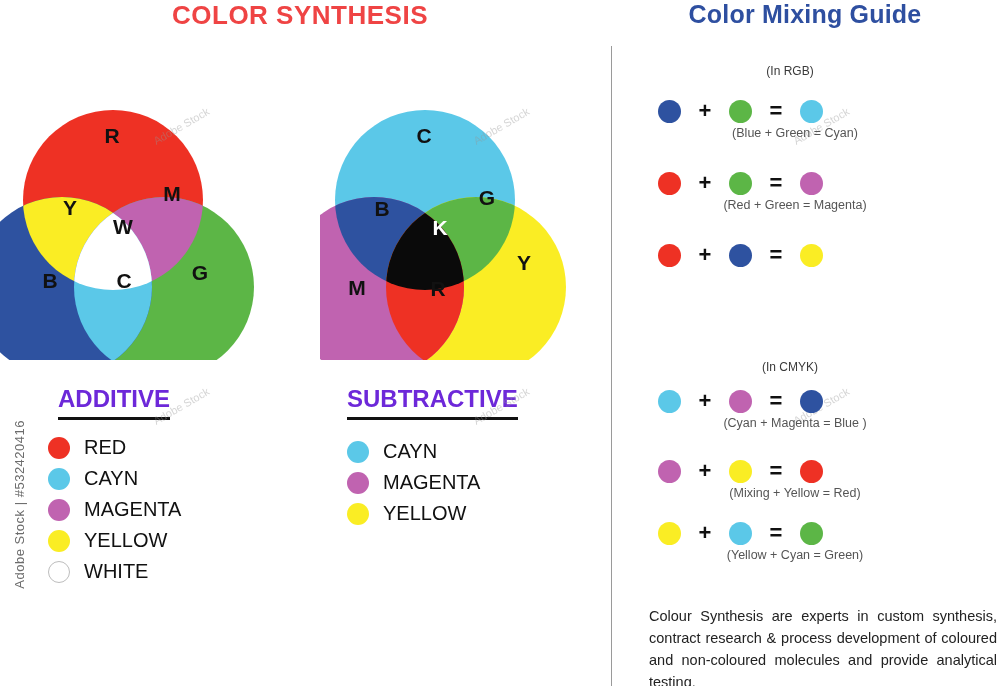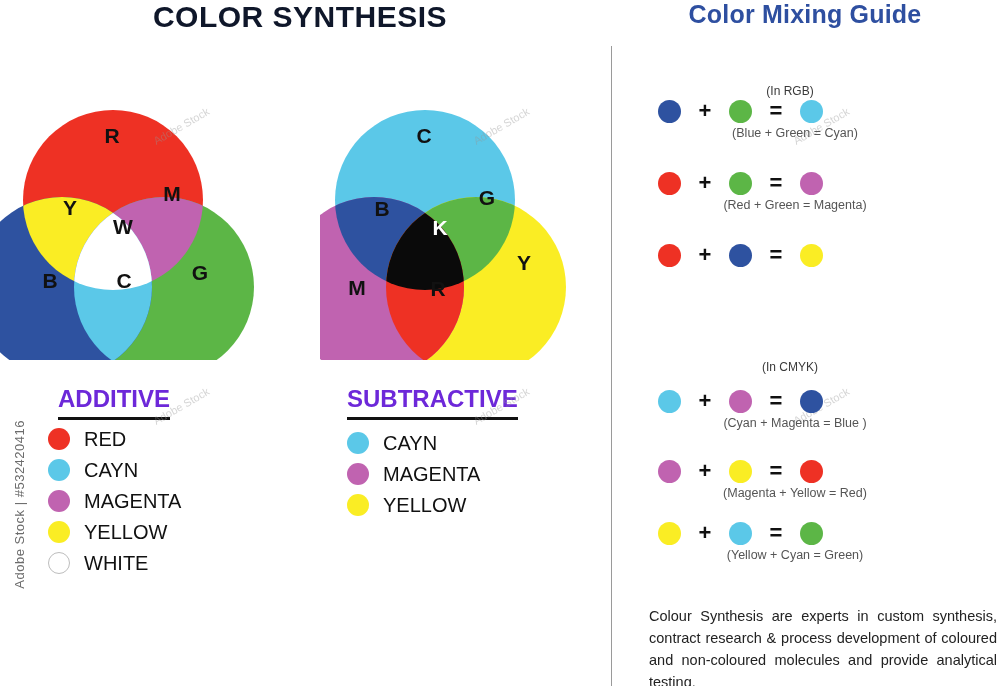--- a/index.html
+++ b/index.html
@@ -16,23 +16,23 @@
     color: #1a1a1a;
   }
 
   
   #title-left {
     position: absolute;
     left: 0;
     top: 0;
     width: 600px;
     text-align: center;
-    font-size: 30px;
-    font-weight: bold;
-    color: #0f172a;
+    font-size: 26px;
+    font-weight: bold;
+    color: #ef4444;
     letter-spacing: 0.5px;
   }
   #title-right {
     position: absolute;
     left: 610px;
     top: 0;
     width: 390px;
     text-align: center;
     font-size: 25px;
     font-weight: bold;
@@ -63,21 +63,21 @@
     padding-bottom: 4px;
   }
   .legend-list {
     position: absolute;
     list-style: none;
     margin: 0;
     padding: 0;
   }
   .legend-item {
     display: flex;
-    align-items: flex-start;
+    align-items: flex-end;
     height: 31px;
   }
   .legend-swatch {
     width: 22px;
     height: 22px;
     border-radius: 50%;
     flex: 0 0 auto;
   }
   .legend-text {
     margin-left: 14px;
@@ -299,21 +299,21 @@
 <div id="watermark-id">Adobe Stock | #532420416</div>
 <div class="stock-mark" style="left:150px; top:120px;">Adobe Stock</div>
 <div class="stock-mark" style="left:470px; top:120px;">Adobe Stock</div>
 <div class="stock-mark" style="left:790px; top:120px;">Adobe Stock</div>
 <div class="stock-mark" style="left:150px; top:400px;">Adobe Stock</div>
 <div class="stock-mark" style="left:470px; top:400px;">Adobe Stock</div>
 <div class="stock-mark" style="left:790px; top:400px;">Adobe Stock</div>
 
 <div id="divider"></div>
 
-<div class="mix-section-title" style="left:640px; top:84px;">(In RGB)</div>
+<div class="mix-section-title" style="left:640px; top:64px;">(In RGB)</div>
 
 <div class="mix-row" style="top:98px;">
   <div class="mix-dots">
     <span class="mix-dot" style="background:#2e52a0;"></span>
     <span class="mix-op">+</span>
     <span class="mix-dot" style="background:#5cb646;"></span>
     <span class="mix-op">=</span>
     <span class="mix-dot" style="background:#5bc8e8;"></span>
   </div>
   <div class="mix-caption">(Blue + Green = Cyan)</div>
@@ -354,21 +354,21 @@
 </div>
 
 <div class="mix-row" style="top:458px;">
   <div class="mix-dots">
     <span class="mix-dot" style="background:#c063b0;"></span>
     <span class="mix-op">+</span>
     <span class="mix-dot" style="background:#faed24;"></span>
     <span class="mix-op">=</span>
     <span class="mix-dot" style="background:#ee3124;"></span>
   </div>
-  <div class="mix-caption">(Magenta + Yellow = Red)</div>
+  <div class="mix-caption">(Mixing + Yellow = Red)</div>
 </div>
 
 <div class="mix-row" style="top:520px;">
   <div class="mix-dots">
     <span class="mix-dot" style="background:#faed24;"></span>
     <span class="mix-op">+</span>
     <span class="mix-dot" style="background:#5bc8e8;"></span>
     <span class="mix-op">=</span>
     <span class="mix-dot" style="background:#5cb646;"></span>
   </div>

